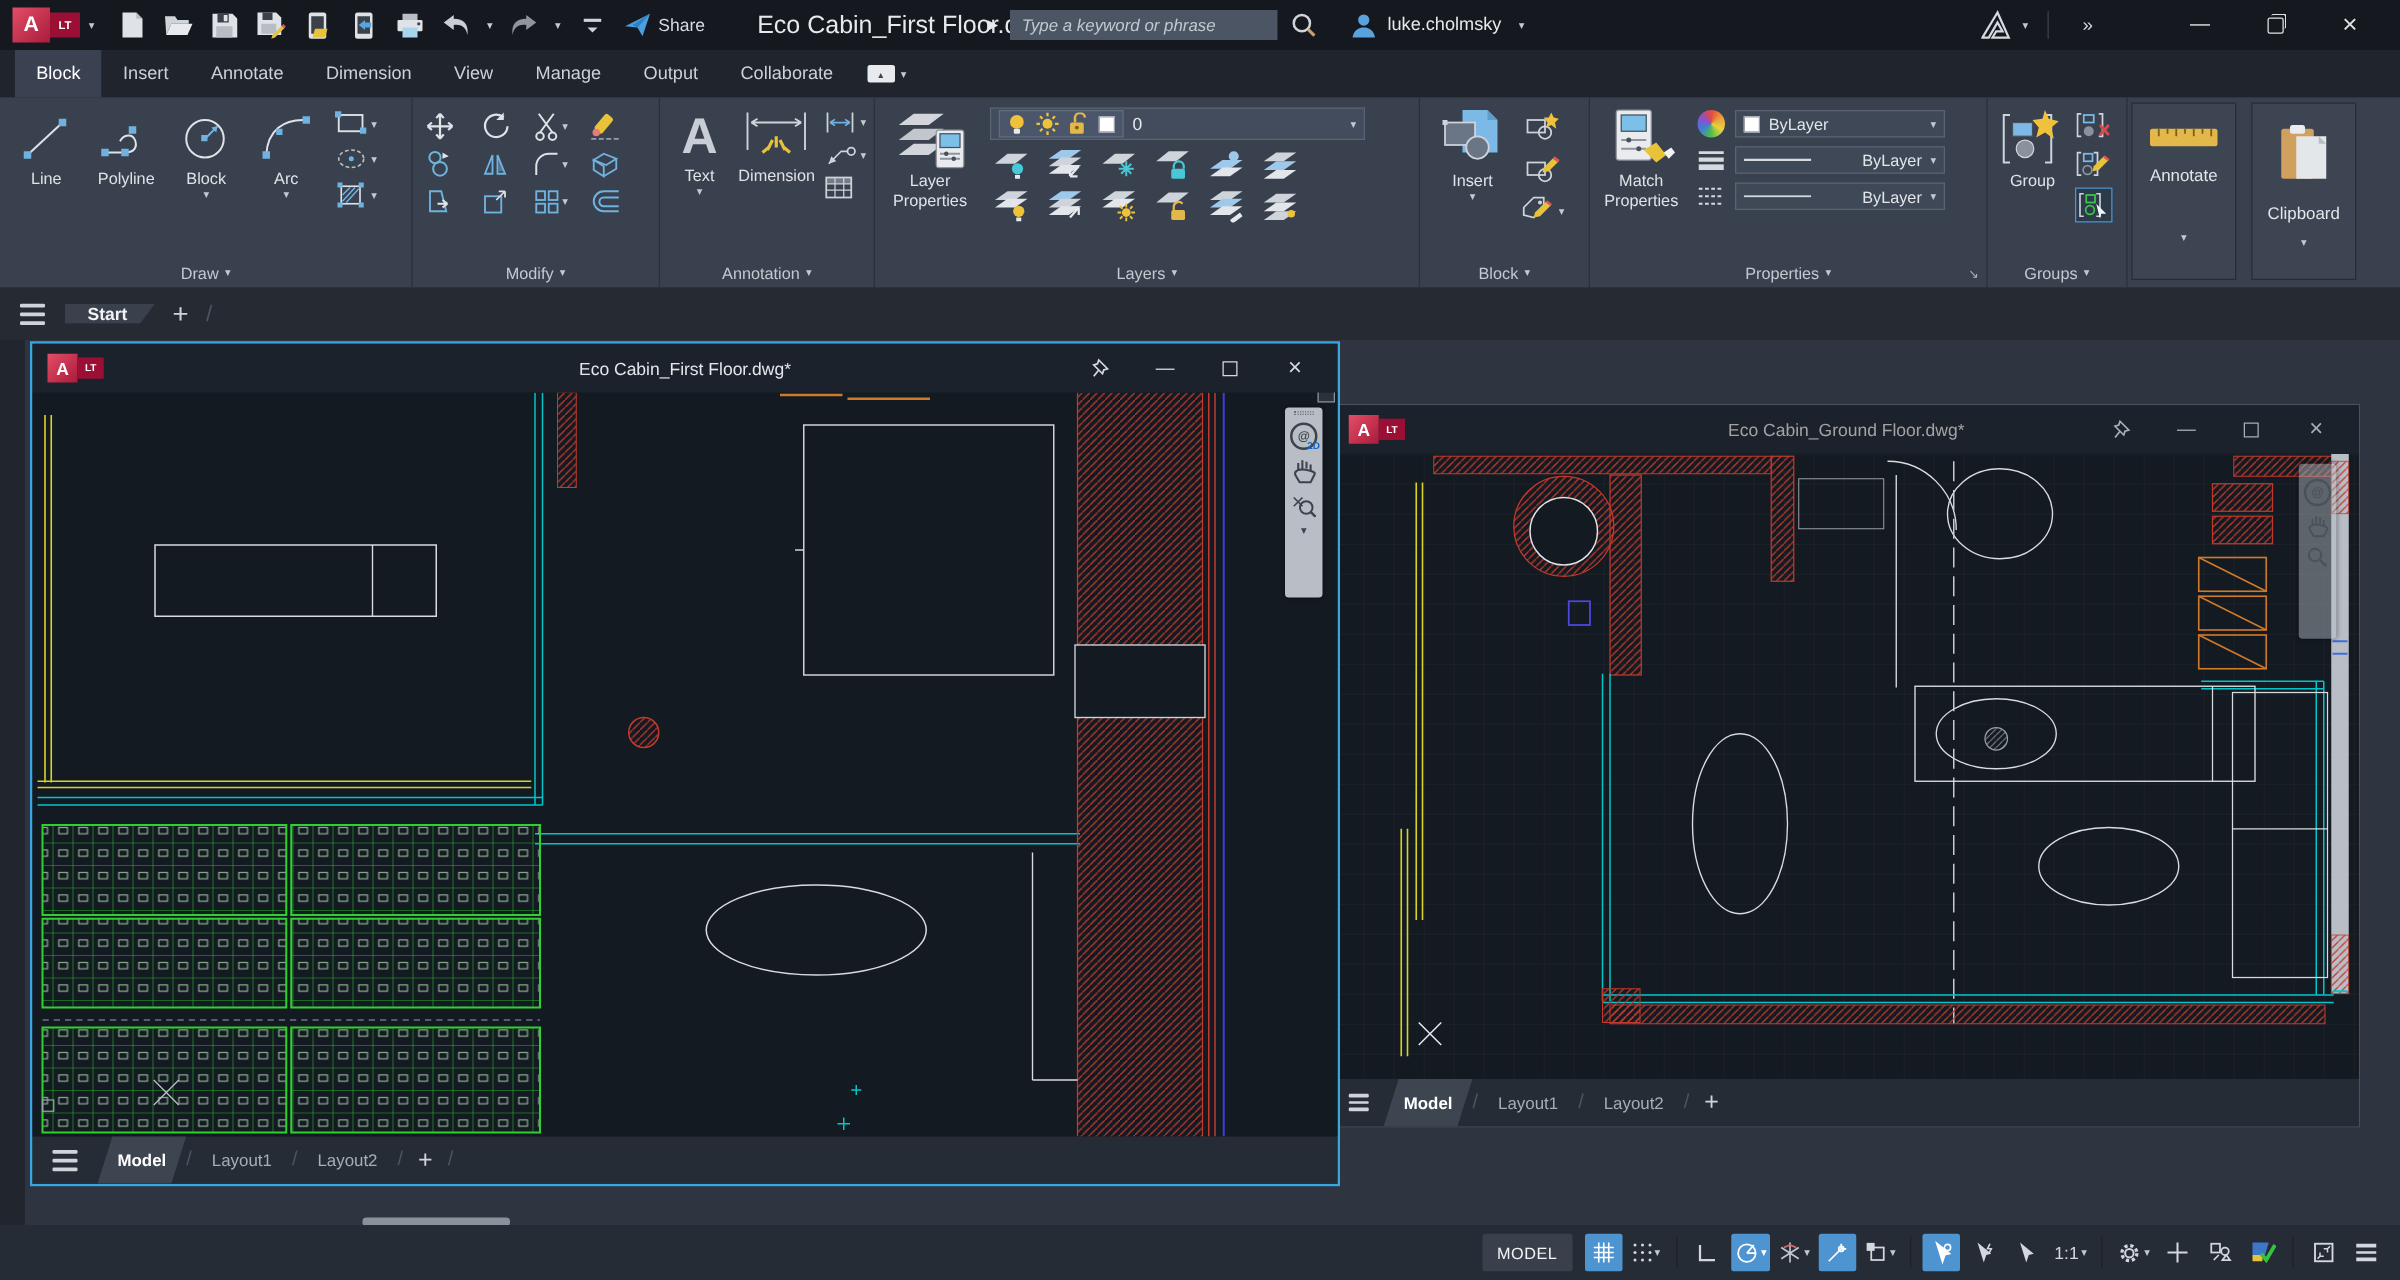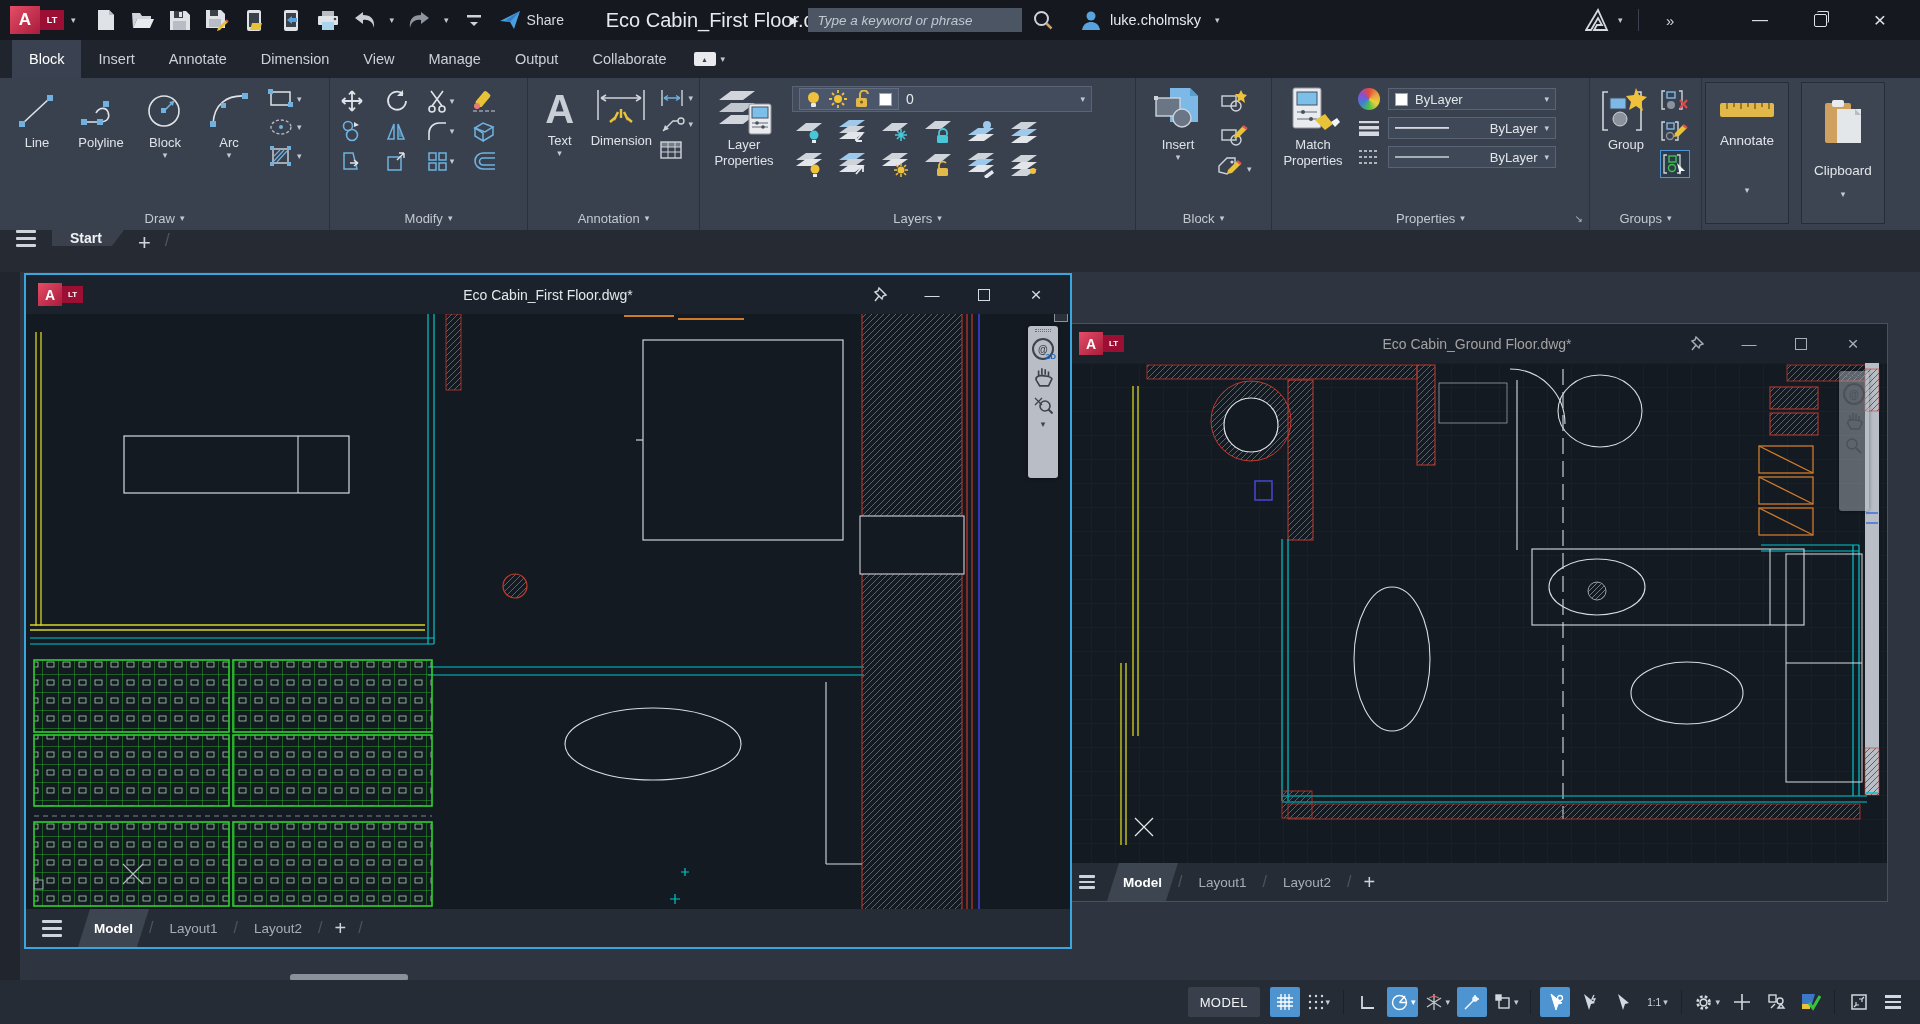--- a/index.html
+++ b/index.html
@@ -49,21 +49,21 @@
 .combo{display:flex;align-items:center;height:26px;background:#434c5c;border:1px solid #5a6374;padding:0 6px;gap:7px}
 .combo .hl{display:flex;align-items:center;gap:8px;background:#4c566a;border:1px solid #626c80;height:22px;padding:0 6px}
 .swatch{width:13px;height:13px;background:#fff;border:1px solid #9aa2ad;flex:none}
 .lrow{display:flex;gap:13px;margin-top:7px;margin-left:2px}
 .drop{display:flex;align-items:center;height:22px;background:#3f4856;border:1px solid #5a6374;padding:0 6px;gap:7px;font-size:13px;color:#e2e6ea}
 .drop .grow{flex:1}
 .tile{width:84px;height:142px;margin:4px 3px;background:#3d4553;border:1px solid #272d37;display:flex;flex-direction:column;align-items:center;justify-content:flex-start;padding-top:16px;gap:12px}
 .tile .lbl{font-size:13.5px;color:#e2e6ea}
 .colorwheel{width:22px;height:22px;border-radius:50%;background:conic-gradient(#e5493f,#e8a33c,#ead23e,#4fbf49,#3e7fd6,#8a4fd0,#e5493f)}
 
-.filetabs{position:absolute;left:0;top:230px;width:1920px;height:42px;background:#262b33;display:flex;align-items:flex-start}
+.filetabs{position:absolute;left:0;top:230px;width:1920px;height:42px;background:#262b33;display:flex;align-items:center}
 .burger{display:flex;flex-direction:column;justify-content:center;gap:4px;padding:0 16px}
 .burger i{display:block;width:20px;height:3px;background:#cfd4db;border-radius:1px}
 .ftab{display:flex;align-items:center;padding:0 22px 0 18px;background:#3a414d;color:#f0f2f5;font-weight:bold;font-size:14px;clip-path:polygon(0 0,100% 0,calc(100% - 12px) 100%,0 100%)}
 .ft-plus{display:flex;align-items:center;padding:0 14px;color:#cfd4db;font-size:22px}
 .ft-slash{display:flex;align-items:center;color:#4d545f;font-size:18px}
 
 .canvas{position:absolute;left:0;top:272px;width:1920px;height:708px;background:#2f3540}
 .leftstrip{position:absolute;left:0;top:0;width:20px;height:708px;background:#21262e}
 .cadwin{position:absolute;display:flex;flex-direction:column}
 .win1{left:24px;top:1px;width:1048px;height:676px;border:2px solid #38a7e0;background:#1c222b;z-index:5}
@@ -1163,21 +1163,21 @@
         <path d="M5 1l5 16 2-6 4-1z" fill="#d3d8de" transform="translate(-2 0)"></path>
         <path d="M13 2l-2 4h3l-2 4" fill="none" stroke="#d3d8de" stroke-width="1.3"></path>
       </svg>
     </span>
   <span class="sb">
       <svg width="17" height="19" viewBox="0 0 17 19">
         <path d="M6 1l5 16 2-6 4-1z" fill="#d3d8de" transform="translate(-3 0)"></path>
       </svg>
     </span>
   <span class="sb">
-      <span style="font-size:10px">1:1</span>
+      <span style="font-size:14px">1:1</span>
       <span class="cv">▾</span>
     </span>
   <span class="sbsep"></span>
   <span class="sb">
       <svg width="19" height="19" viewBox="0 0 19 19">
         <circle cx="9.5" cy="9.5" r="6" fill="none" stroke="#d3d8de" stroke-width="2.6" stroke-dasharray="2.6 2.2"></circle>
         <circle cx="9.5" cy="9.5" r="3.4" fill="none" stroke="#d3d8de" stroke-width="1.6"></circle>
       </svg>
       <span class="cv">▾</span>
     </span>

